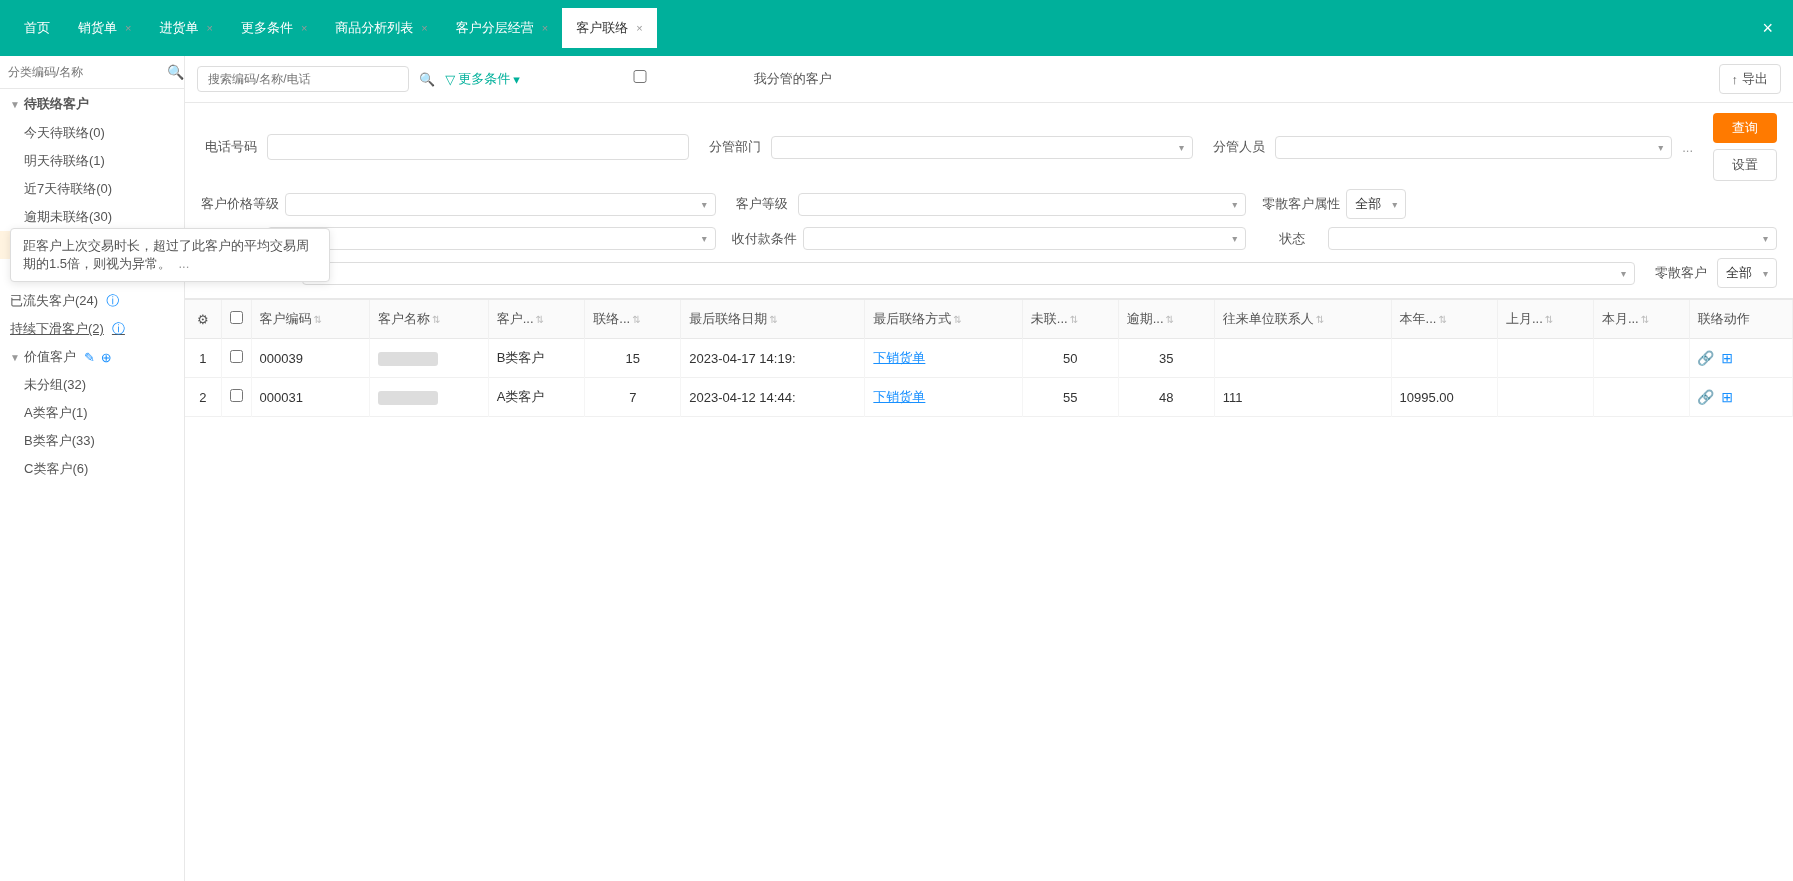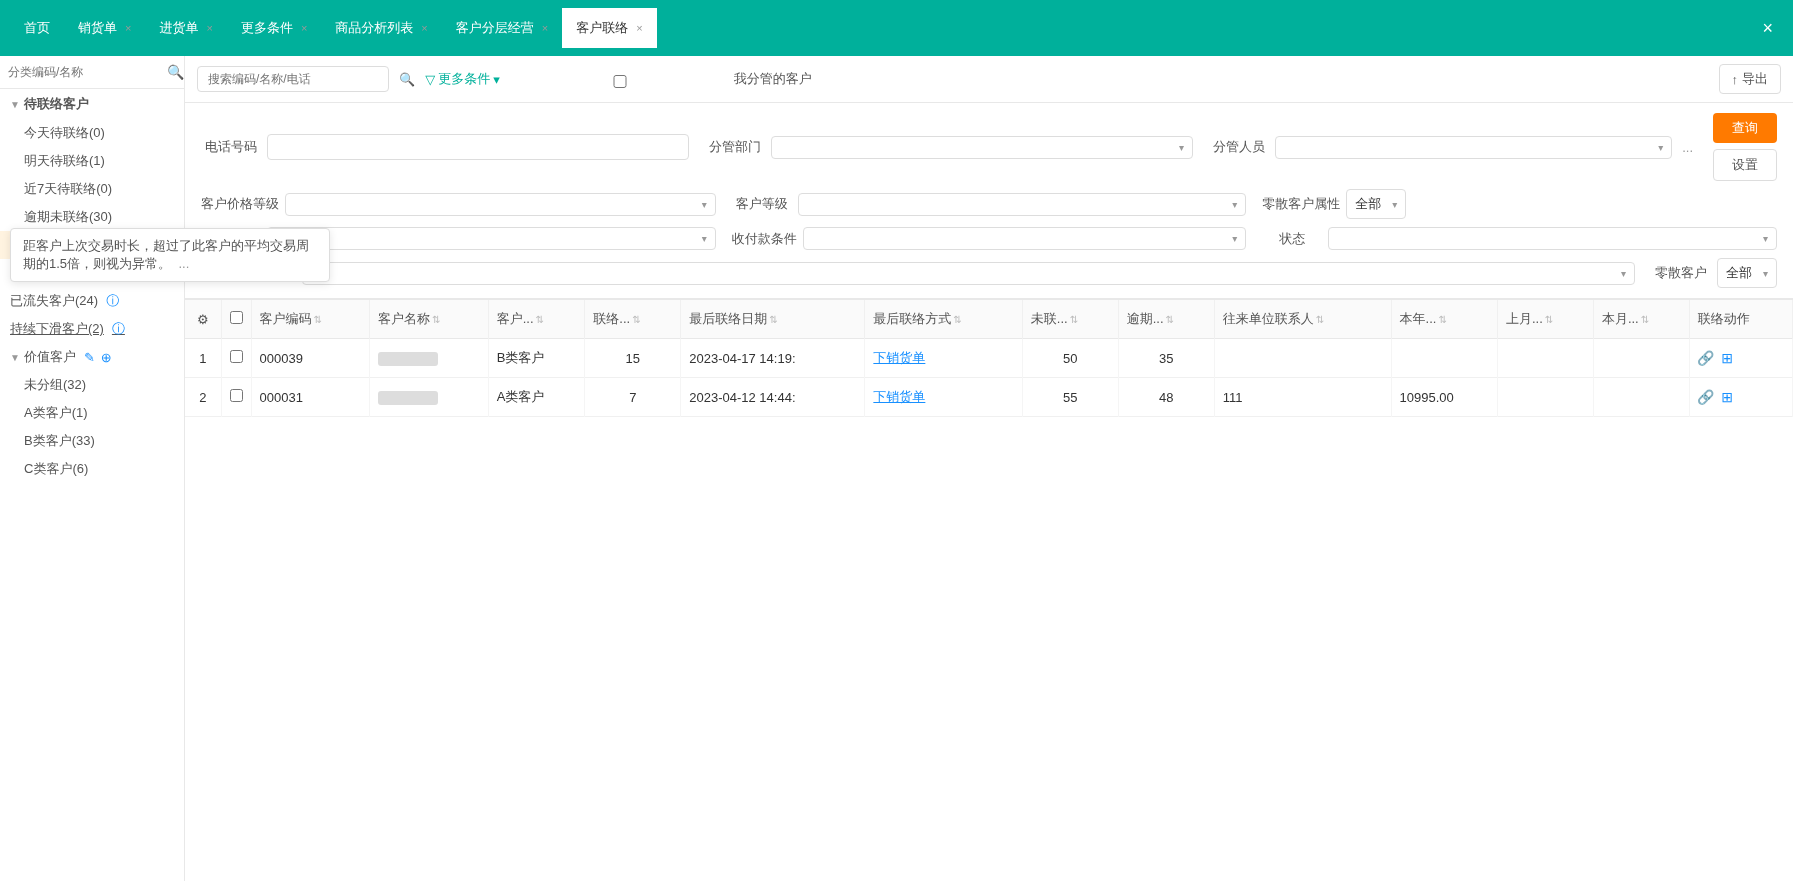--- a/index.html
+++ b/index.html
@@ -463,28 +463,28 @@
   </div>
 
   <div class="tooltip-box">
     <span>距客户上次交易时长，超过了此客户的平均交易周期的1.5倍，则视为异常。</span>
     <span style="color:#999;margin-left:4px;">...</span>
   </div>
 
   <div class="content-area">
 
     <div class="filter-bar">
-      <input type="text" style="border: 1px solid rgb(221, 221, 221); border-radius: 4px; padding: 5px 10px; font-size: 12px; width: 192px; outline: none;" placeholder="搜索编码/名称/电话">
+      <input type="text" style="border: 1px solid rgb(221, 221, 221); border-radius: 4px; padding: 5px 10px; font-size: 12px; width: 212px; outline: none;" placeholder="搜索编码/名称/电话">
       <span class="search-btn">🔍</span>
       <div class="more-filter" style="color:#00b09b;display:flex;align-items:center;gap:3px;cursor:pointer;">
         <span>▽</span>
         <span>更多条件</span>
         <span>▾</span>
       </div>
-      <label class="my-customer" style="display:flex;align-items:flex-end;gap:4px;cursor:pointer;">
+      <label class="my-customer" style="display:flex;align-items:flex-start;gap:4px;cursor:pointer;">
         <input type="checkbox" style="">
         <span>我分管的客户</span>
       </label>
       <div class="spacer"></div>
       <div class="export-btn">
         <span>↑</span>
         <span>导出</span>
       </div>
     </div>
 

